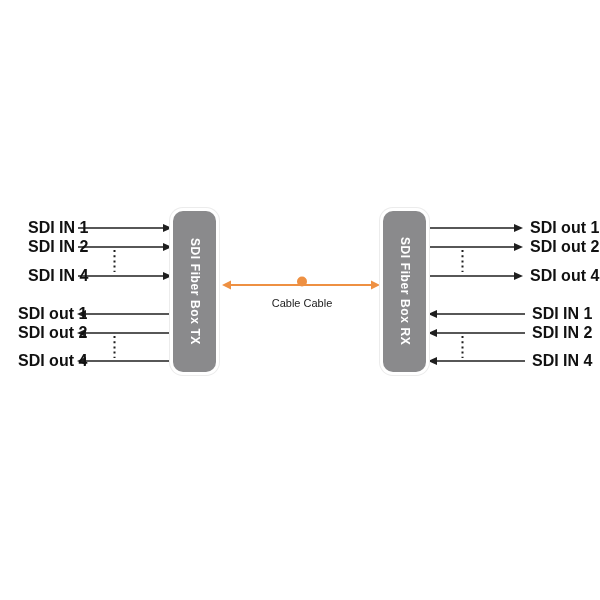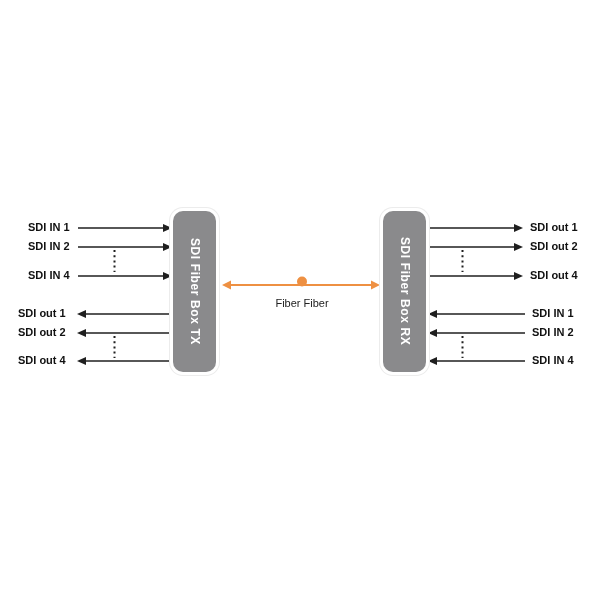--- a/index.html
+++ b/index.html
@@ -21,21 +21,21 @@
     display:flex;align-items:center;justify-content:center;
   }
   .box-tx{left:173px;}
   .box-rx{left:383px;}
   .box-label{
     writing-mode:vertical-rl;text-orientation:mixed;
     color:var(--box-text,#ffffff);font-size:12px;font-weight:bold;
     letter-spacing:0.6px;white-space:nowrap;user-select:none;
   }
   .lbl{
-    position:absolute;font-size:11px;font-weight:bold;line-height:13px;
+    position:absolute;font-size:16px;font-weight:bold;line-height:13px;
     color:var(--label-text,#111111);white-space:nowrap;user-select:none;
   }
   .cable-lbl{
     position:absolute;left:252px;top:297px;width:100px;text-align:center;
     font-size:11px;font-weight:normal;color:#222;white-space:nowrap;user-select:none;
   }
 </style>
 </head>
 <body>
 
@@ -106,15 +106,15 @@
   <div class="lbl" style="left:18px;top:326px">SDI out 2</div>
   <div class="lbl" style="left:18px;top:354px">SDI out 4</div>
 
   <div class="lbl" style="left:530px;top:221px">SDI out 1</div>
   <div class="lbl" style="left:530px;top:240px">SDI out 2</div>
   <div class="lbl" style="left:530px;top:269px">SDI out 4</div>
   <div class="lbl" style="left:532px;top:307px">SDI IN 1</div>
   <div class="lbl" style="left:532px;top:326px">SDI IN 2</div>
   <div class="lbl" style="left:532px;top:354px">SDI IN 4</div>
 
-  <div class="cable-lbl">Fiber Fiber</div>
+  <div class="cable-lbl">Cable Cable</div>
 
 </div>
 
 </body></html>

